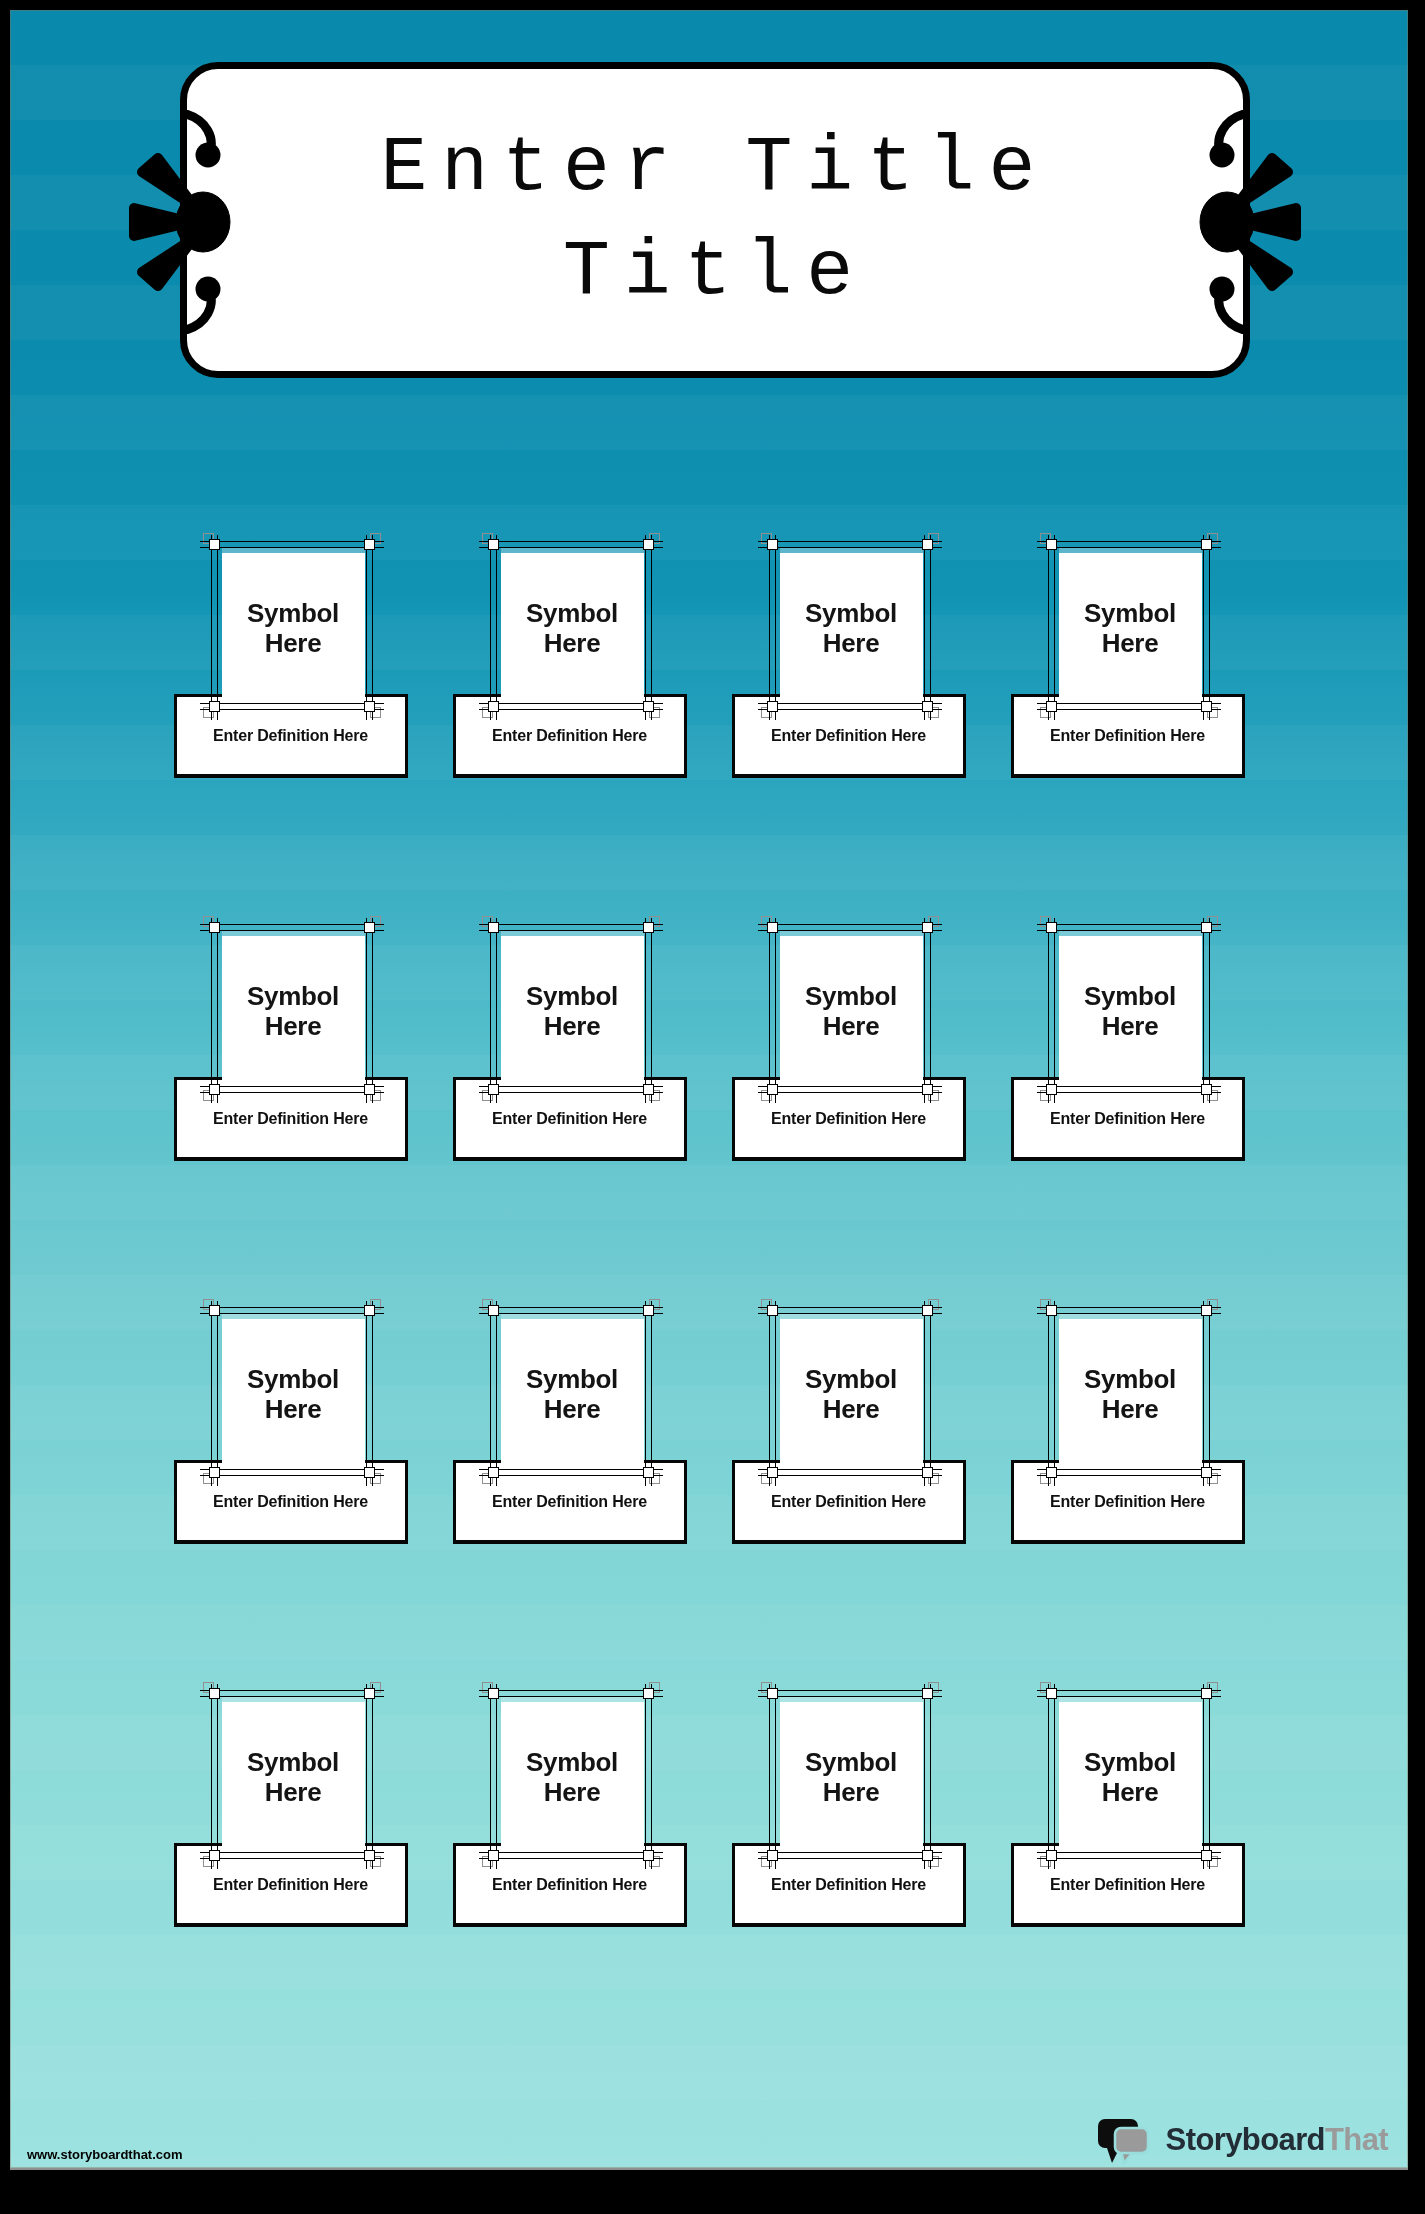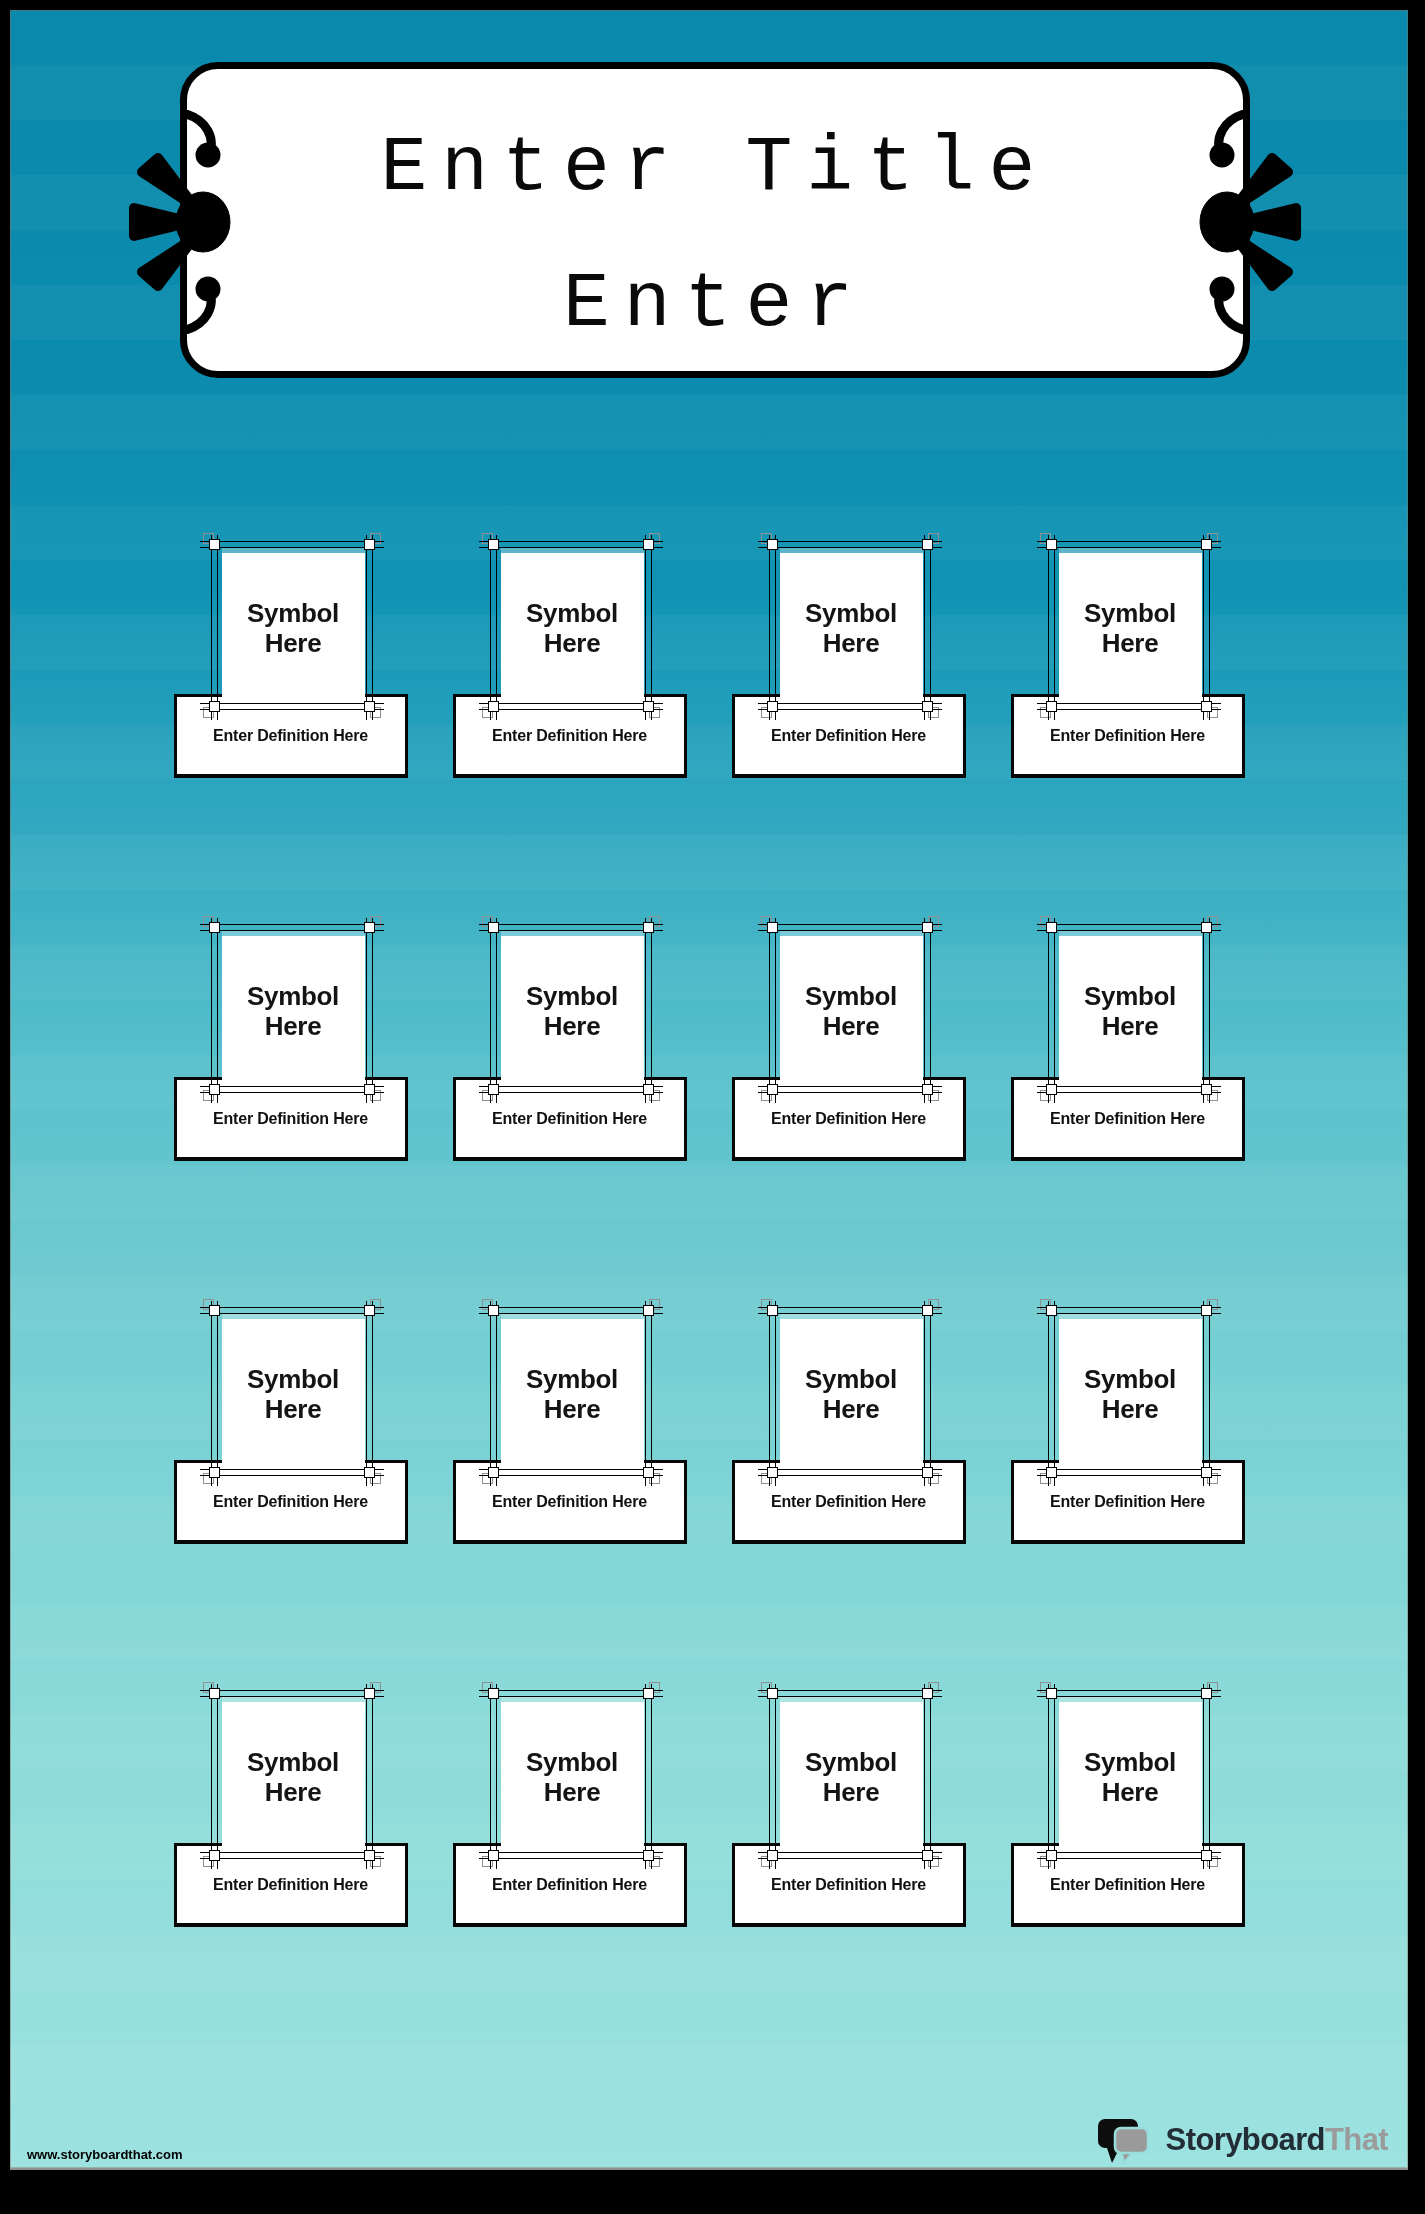--- a/index.html
+++ b/index.html
@@ -13,21 +13,21 @@
   
   .content::before{content:"";position:absolute;inset:0;pointer-events:none;
            background:repeating-linear-gradient(180deg,
              rgba(255,255,255,0) 0 55px, rgba(255,255,255,.035) 55px 110px);}
 
   
   .title-box{position:absolute;left:170px;top:52px;width:1070px;height:316px;box-sizing:border-box;
              background:#fff;border:7px solid #000;border-radius:38px;z-index:2;
              display:flex;flex-direction:column;align-items:center;justify-content:center;}
   .title-line{font-family:"Liberation Mono","DejaVu Sans Mono",monospace;
-              font-size:78px;line-height:104px;letter-spacing:14px;color:#0a0a0a;white-space:nowrap;margin-top:32px;}
+              font-size:78px;line-height:104px;letter-spacing:14px;color:#0a0a0a;white-space:nowrap;}
   .flourish{position:absolute;top:100px;z-index:3;}
   .flourish.right{left:1182px;}
   .flourish.left{left:98px;transform:scaleX(-1);}
 
   
   .grid-row{position:absolute;left:0;width:100%;display:flex;justify-content:center;gap:45px;}
   .grid-row[data-row="0"]{top:530px}
   .grid-row[data-row="1"]{top:913px}
   .grid-row[data-row="2"]{top:1296px}
   .grid-row[data-row="3"]{top:1679px}
@@ -66,21 +66,21 @@
   .brand-text .that{color:#9B9B9B;}
 </style>
 </head>
 <body>
 
 <div class="poster">
   <div class="content">
 
     <div class="title-box">
       <div class="title-line">Enter Title</div>
-      <div class="title-line">Enter</div>
+      <div class="title-line">Title</div>
     </div>
 
     <svg class="flourish left" width="130" height="224" viewBox="0 0 130 224">
       <g fill="#000" stroke="#000" stroke-linejoin="round">
         <ellipse cx="35" cy="112" rx="27" ry="30" stroke-width="1"></ellipse>
         <polygon points="46,112 104,98 104,126" stroke-width="10"></polygon>
         <polygon points="44,96 80,48 96,62" stroke-width="10"></polygon>
         <polygon points="44,128 96,162 80,176" stroke-width="10"></polygon>
       </g>
       <path d="M52,4 C32,10 22,28 29,44" fill="none" stroke="#000" stroke-width="9" stroke-linecap="round"></path>

